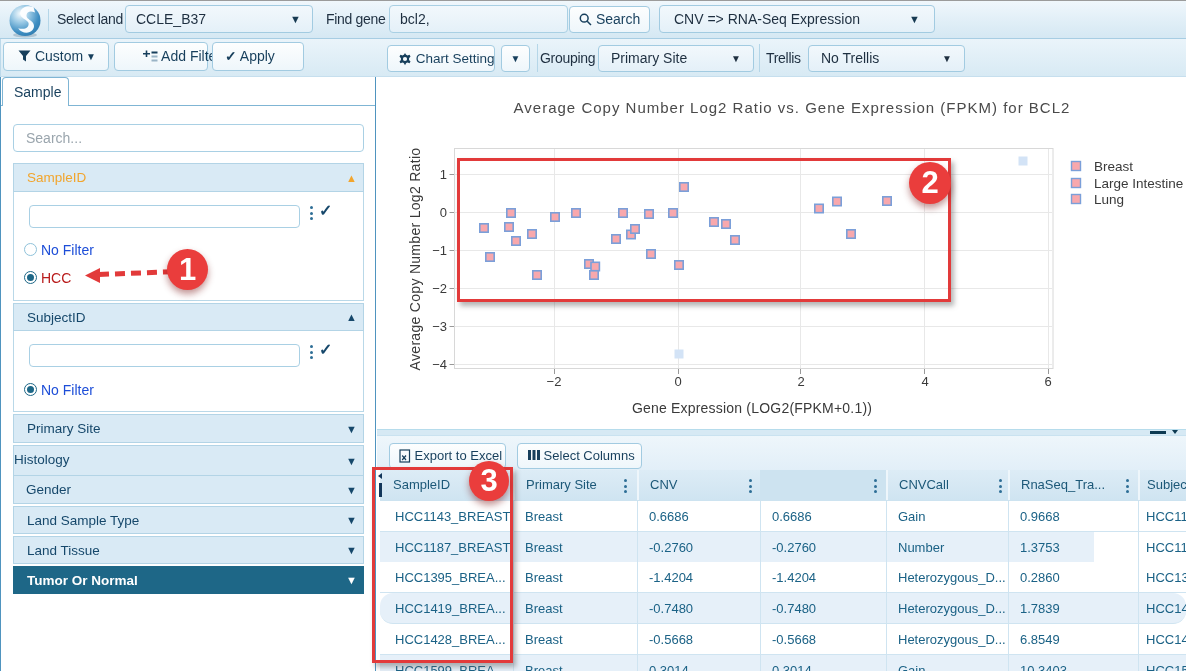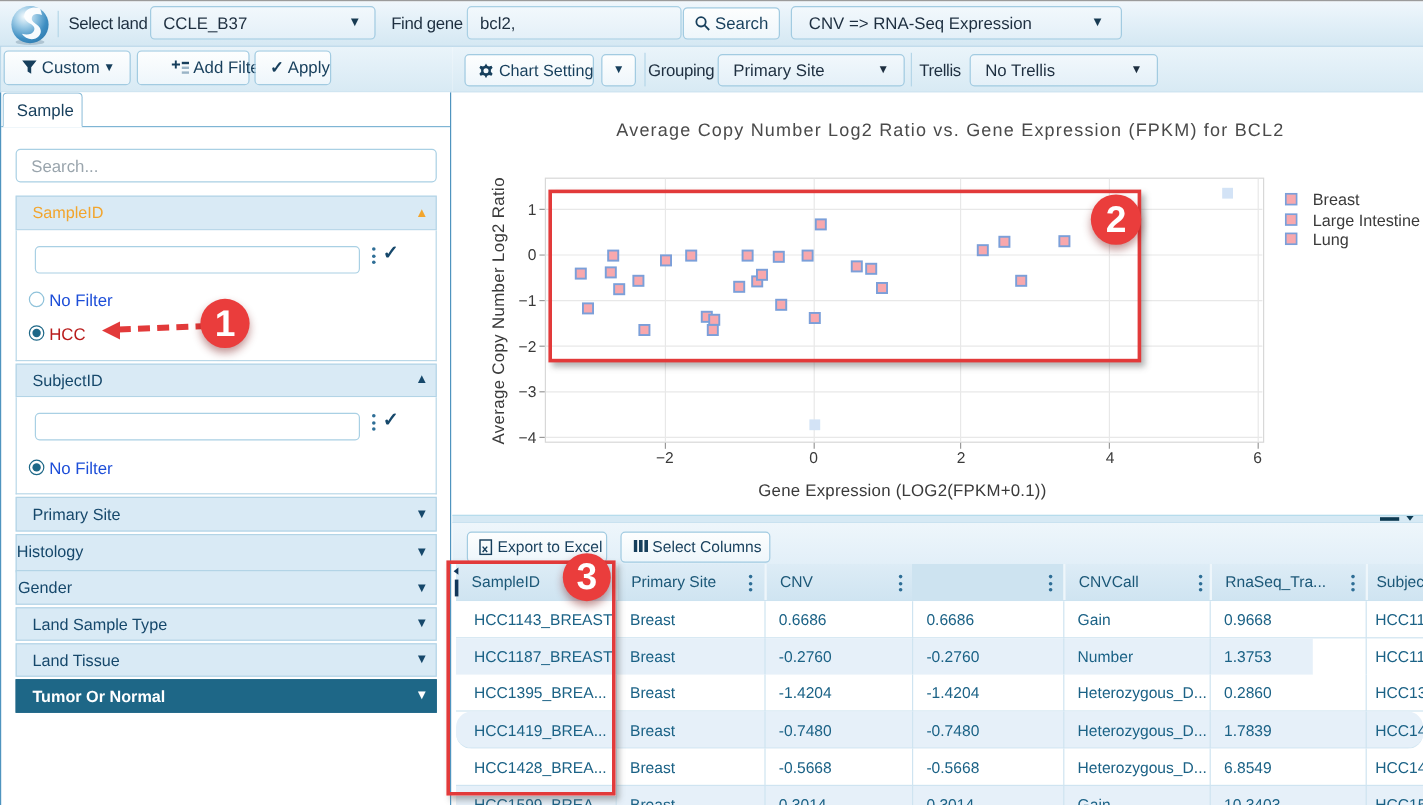--- a/index.html
+++ b/index.html
@@ -84,21 +84,21 @@
         <path d="M0.5 0.5 H12.5 L8 6 V11.5 L5 9.5 V6 Z" fill="#173f5c"></path>
       </svg>
     Custom <span class="abs" style="right:12px; font-size:10px;">▼</span></div>
   <div class="abs btn" style="left:114px; top:42px; width:94px; height:29px; line-height:27px; padding-left:28px;">
     <svg width="15" height="13" viewBox="0 0 15 13" style="vertical-align:-2px;">
         <path d="M3.5 0.5 V7 M0 3.8 H7" stroke="#173f5c" stroke-width="1.6"></path>
         <rect x="8.5" y="1.5" width="6" height="2" fill="#173f5c"></rect>
         <rect x="8.5" y="5.5" width="6" height="2" fill="#9ab4c6"></rect>
         <rect x="8.5" y="9.5" width="6" height="2" fill="#9ab4c6"></rect>
       </svg> Add Filter</div>
-  <div class="abs btn" style="left:212px; top:42px; width:64px; height:29px; line-height:27px; padding-left:12px;">
+  <div class="abs btn" style="left:212px; top:42px; width:92px; height:29px; line-height:27px; padding-left:12px;">
     <span style="font-weight:bold;">✓</span> Apply</div>
 
   <div class="abs toolbar" style="left:377px; width:809px;"></div>
   <div class="abs btn" style="left:387px; top:45px; width:108px; height:27px; line-height:25px; padding-left:10px; font-size:13.5px;">
     <svg width="14" height="14" viewBox="0 0 16 16" style="vertical-align:-2.5px;">
         <path d="M8 1 L9.2 3.2 A5 5 0 0 1 10.8 3.9 L13.2 3.2 L14.3 5.2 L12.6 7 A5 5 0 0 1 12.6 9 L14.3 10.8 L13.2 12.8 L10.8 12.1 A5 5 0 0 1 9.2 12.8 L8 15 L6.8 12.8 A5 5 0 0 1 5.2 12.1 L2.8 12.8 L1.7 10.8 L3.4 9 A5 5 0 0 1 3.4 7 L1.7 5.2 L2.8 3.2 L5.2 3.9 A5 5 0 0 1 6.8 3.2 Z M8 5.6 A2.4 2.4 0 1 0 8 10.4 A2.4 2.4 0 1 0 8 5.6 Z" fill="#173f5c" fill-rule="evenodd"></path>
       </svg> Chart Setting</div>
   <div class="abs btn" style="left:501px; top:45px; width:29px; height:27px; line-height:25px; text-align:center; font-size:10px;">▼</div>
   <div class="abs vsep" style="left:537px; top:44px; height:28px;"></div>
   <div class="abs navtxt" style="left:540px; top:39px; line-height:38px;">Grouping</div>
@@ -142,21 +142,21 @@
         <b></b>
         <b></b>
       </div>
     <div class="abs" style="left:305px; top:9px; color:#16486b; font-weight:bold; font-size:16px;">✓</div>
     <div class="abs radio sel" style="left:10px; top:52px;"></div>
     <div class="abs rlabel" style="left:27px; top:51px;">No Filter</div>
   </div>
 
   <div class="abs acc" style="top:414px; height:29px; line-height:28px; padding-left:13px;">Primary Site<span class="cap">▼</span></div>
   <div class="abs acc" style="top:445px; height:32px; line-height:27px; ">Histology<span class="cap">▼</span></div>
-  <div class="abs acc" style="top:475px; height:29px; line-height:28px; padding-left:1px;">Gender<span class="cap">▼</span></div>
+  <div class="abs acc" style="top:475px; height:29px; line-height:28px; padding-left:12px;">Gender<span class="cap">▼</span></div>
   <div class="abs acc" style="top:506px; height:28px; line-height:27px; padding-left:13px;">Land Sample Type<span class="cap">▼</span></div>
   <div class="abs acc" style="top:536px; height:28px; line-height:27px; padding-left:13px;">Land Tissue<span class="cap">▼</span></div>
   <div class="abs acc" style="top:566px; height:28px; line-height:27px; padding-left:13px; background:#1e6787; border-color:#1e6787; color:#fff; font-weight:bold;">Tumor Or Normal<span class="cap" style="color:#fff;">▼</span></div>
 
   <svg class="abs" style="left:380px; top:77px;" width="806" height="354" viewBox="0 0 806 354">
     <text x="412" y="36" font-size="15" fill="#4a4a4a" text-anchor="middle" letter-spacing="1">Average Copy Number Log2 Ratio vs. Gene Expression (FPKM) for BCL2</text>
 
     <g stroke="#d8d8d8" fill="none">
       <rect x="74.5" y="71.5" width="598.5" height="220"></rect>
     </g>

